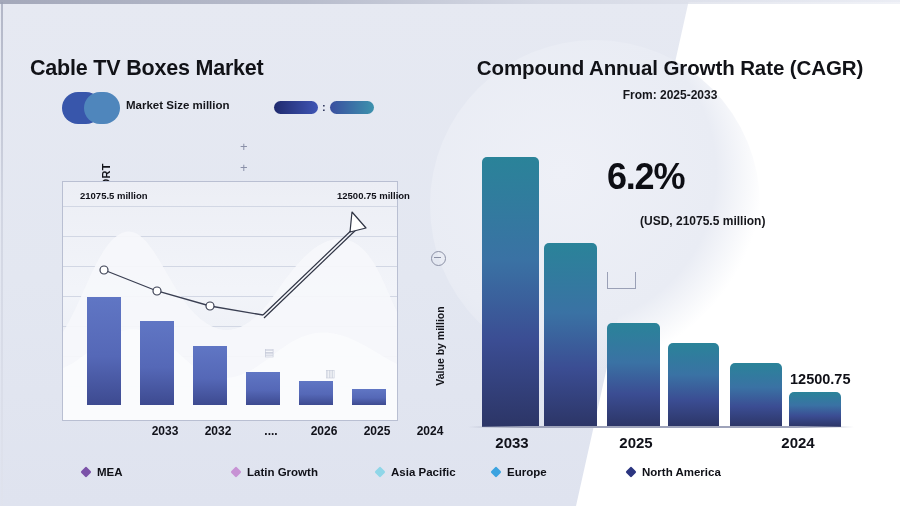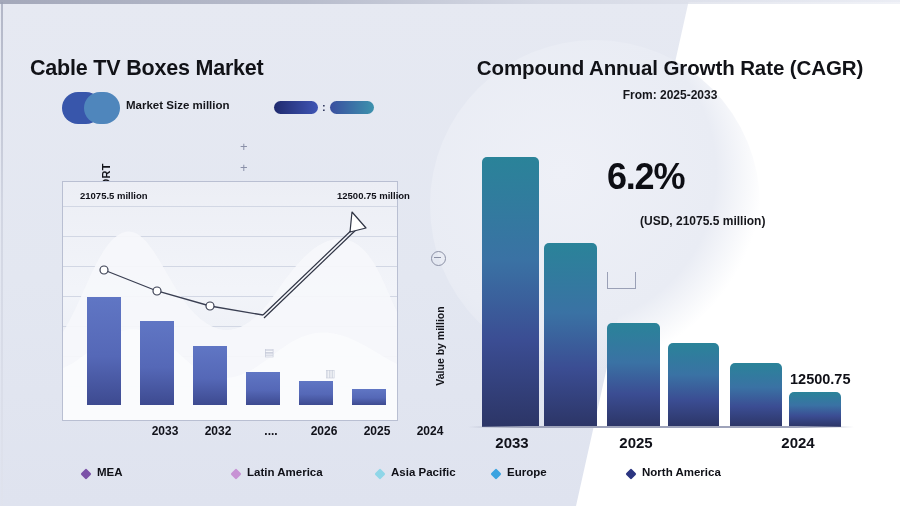--- a/index.html
+++ b/index.html
@@ -254,21 +254,21 @@
   .legend {
     position: absolute;
     left: 82px;
     top: 466px;
     display: flex;
     align-items: center;
     gap: 0;
   }
   .legend-item {
     display: flex;
-    align-items: flex-end;
+    align-items: center;
     gap: 7px;
     white-space: nowrap;
   }
   .legend-diamond {
     width: 8px;
     height: 8px;
     transform: rotate(45deg);
     border-radius: 1.5px;
     flex: none;
   }
@@ -474,21 +474,21 @@
     <div class="minus-icon"></div>
   </div>
 
   <div class="legend">
     <div class="legend-item" style="width:150px">
       <span class="legend-diamond" style="background:#7b52a8"></span>
       <span class="legend-text">MEA</span>
     </div>
     <div class="legend-item" style="width:144px">
       <span class="legend-diamond" style="background:#c792d4"></span>
-      <span class="legend-text">Latin America</span>
+      <span class="legend-text">Latin Growth</span>
     </div>
     <div class="legend-item" style="width:116px">
       <span class="legend-diamond" style="background:#8fd6e8"></span>
       <span class="legend-text">Asia Pacific</span>
     </div>
     <div class="legend-item" style="width:135px">
       <span class="legend-diamond" style="background:#3ba3e0"></span>
       <span class="legend-text">Europe</span>
     </div>
     <div class="legend-item">

